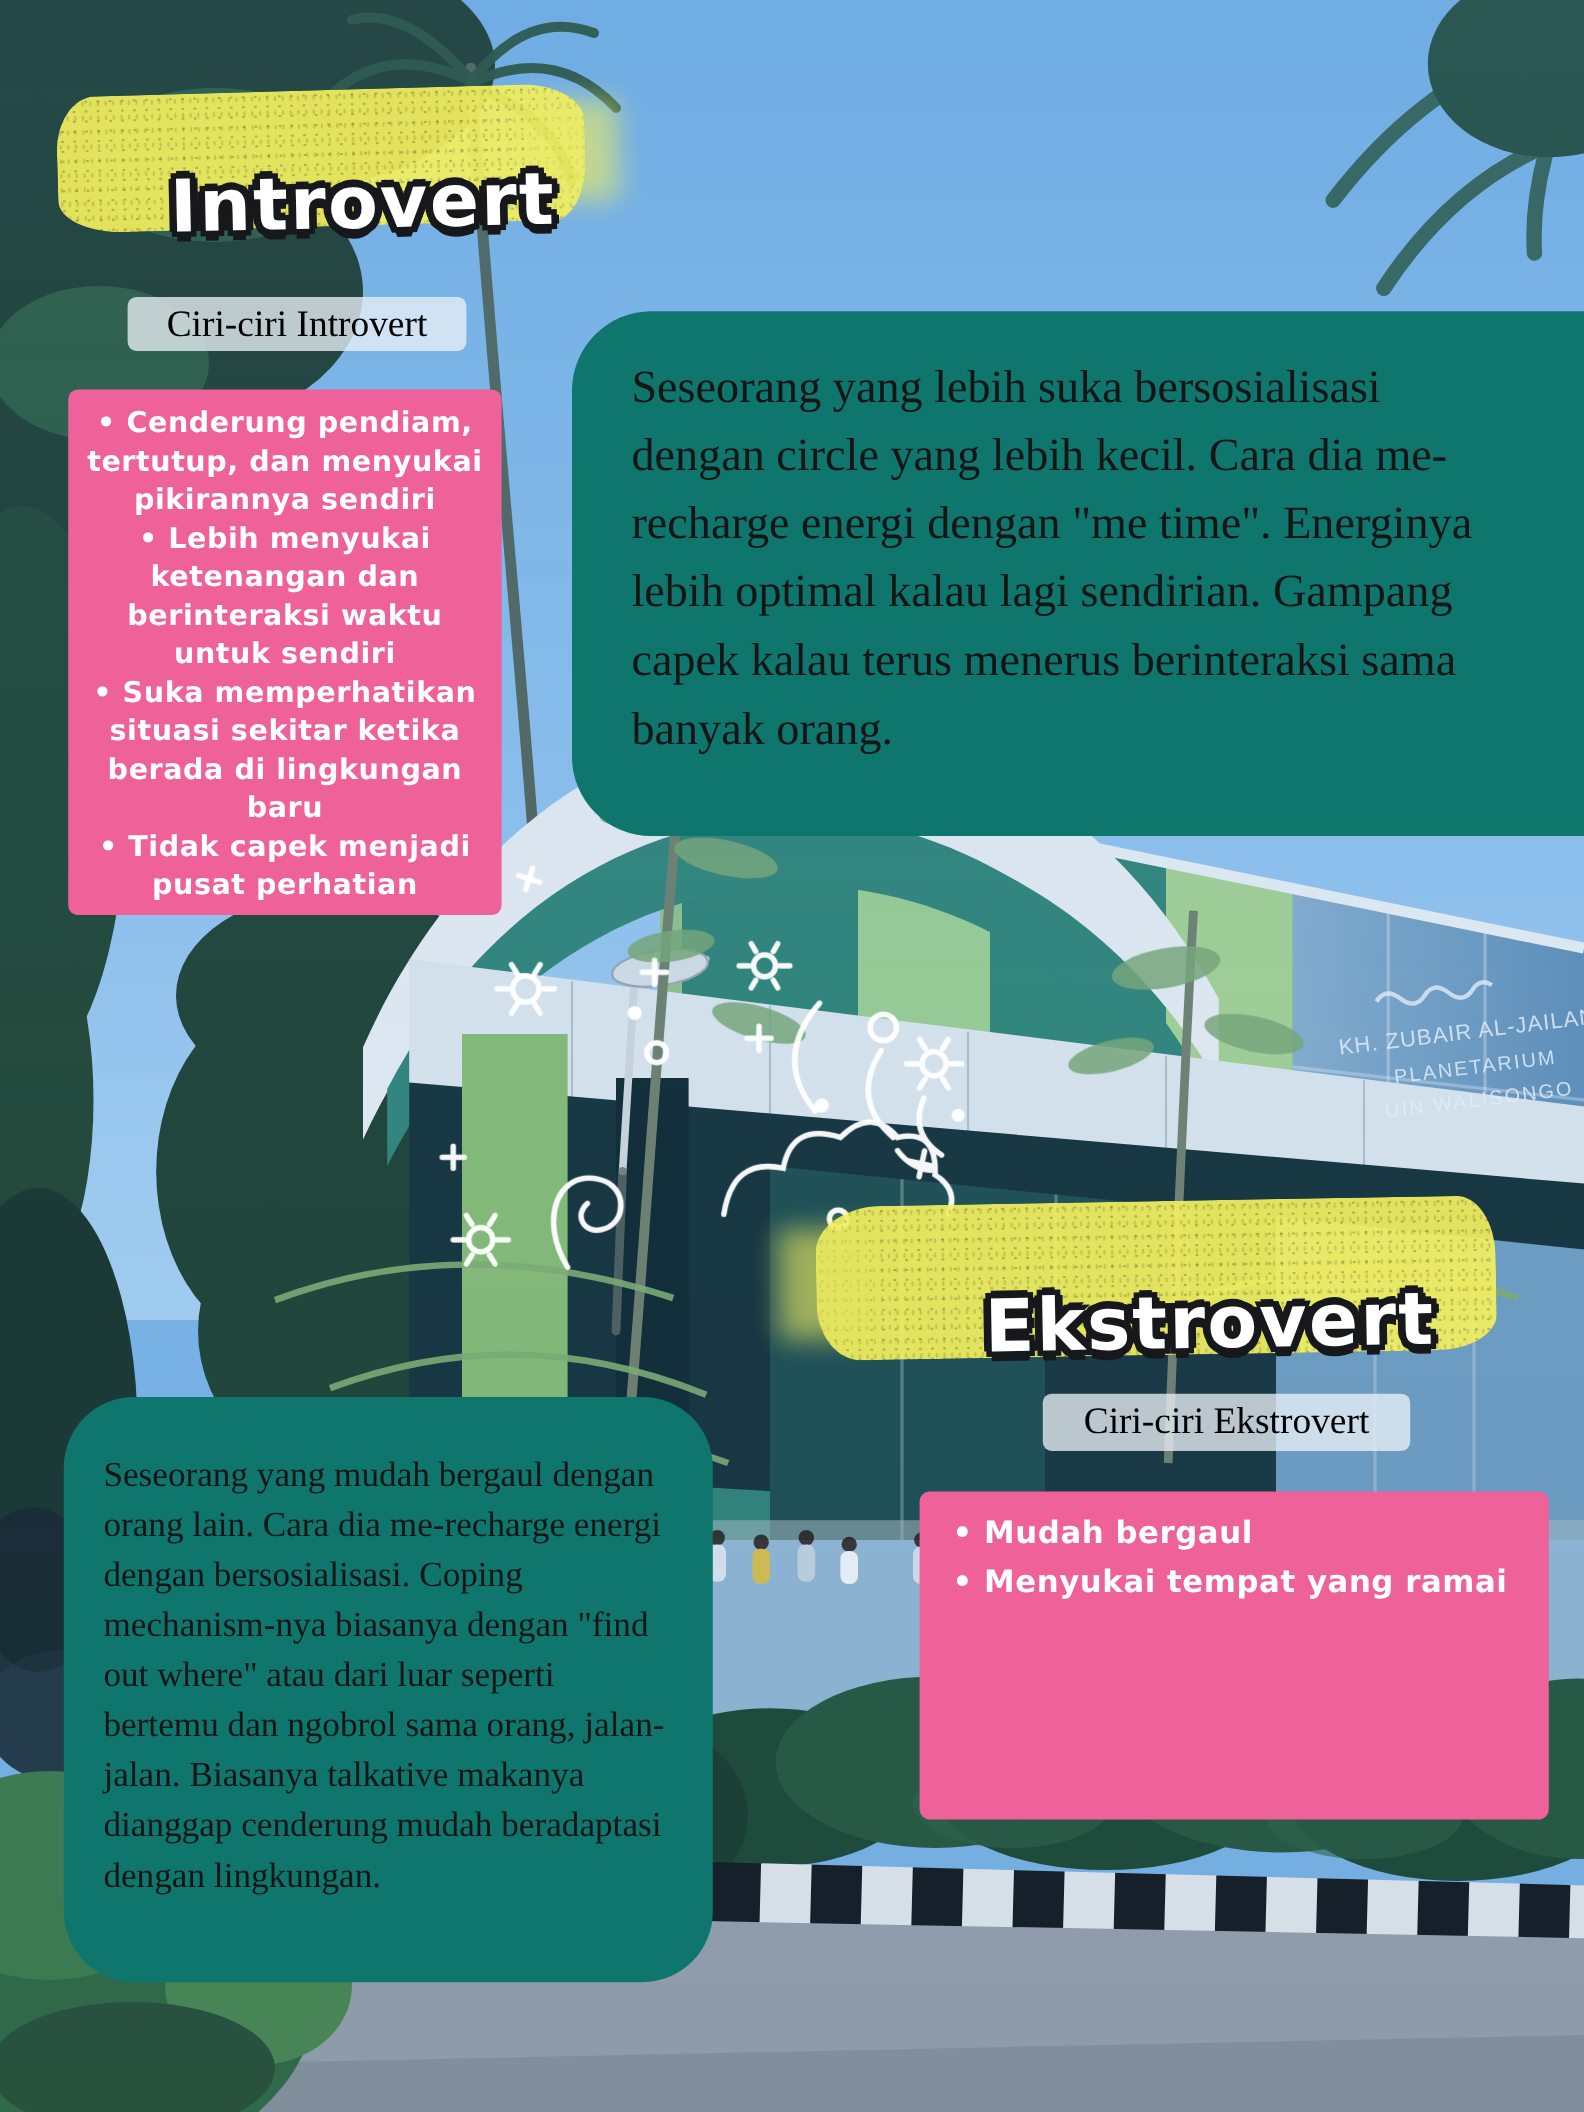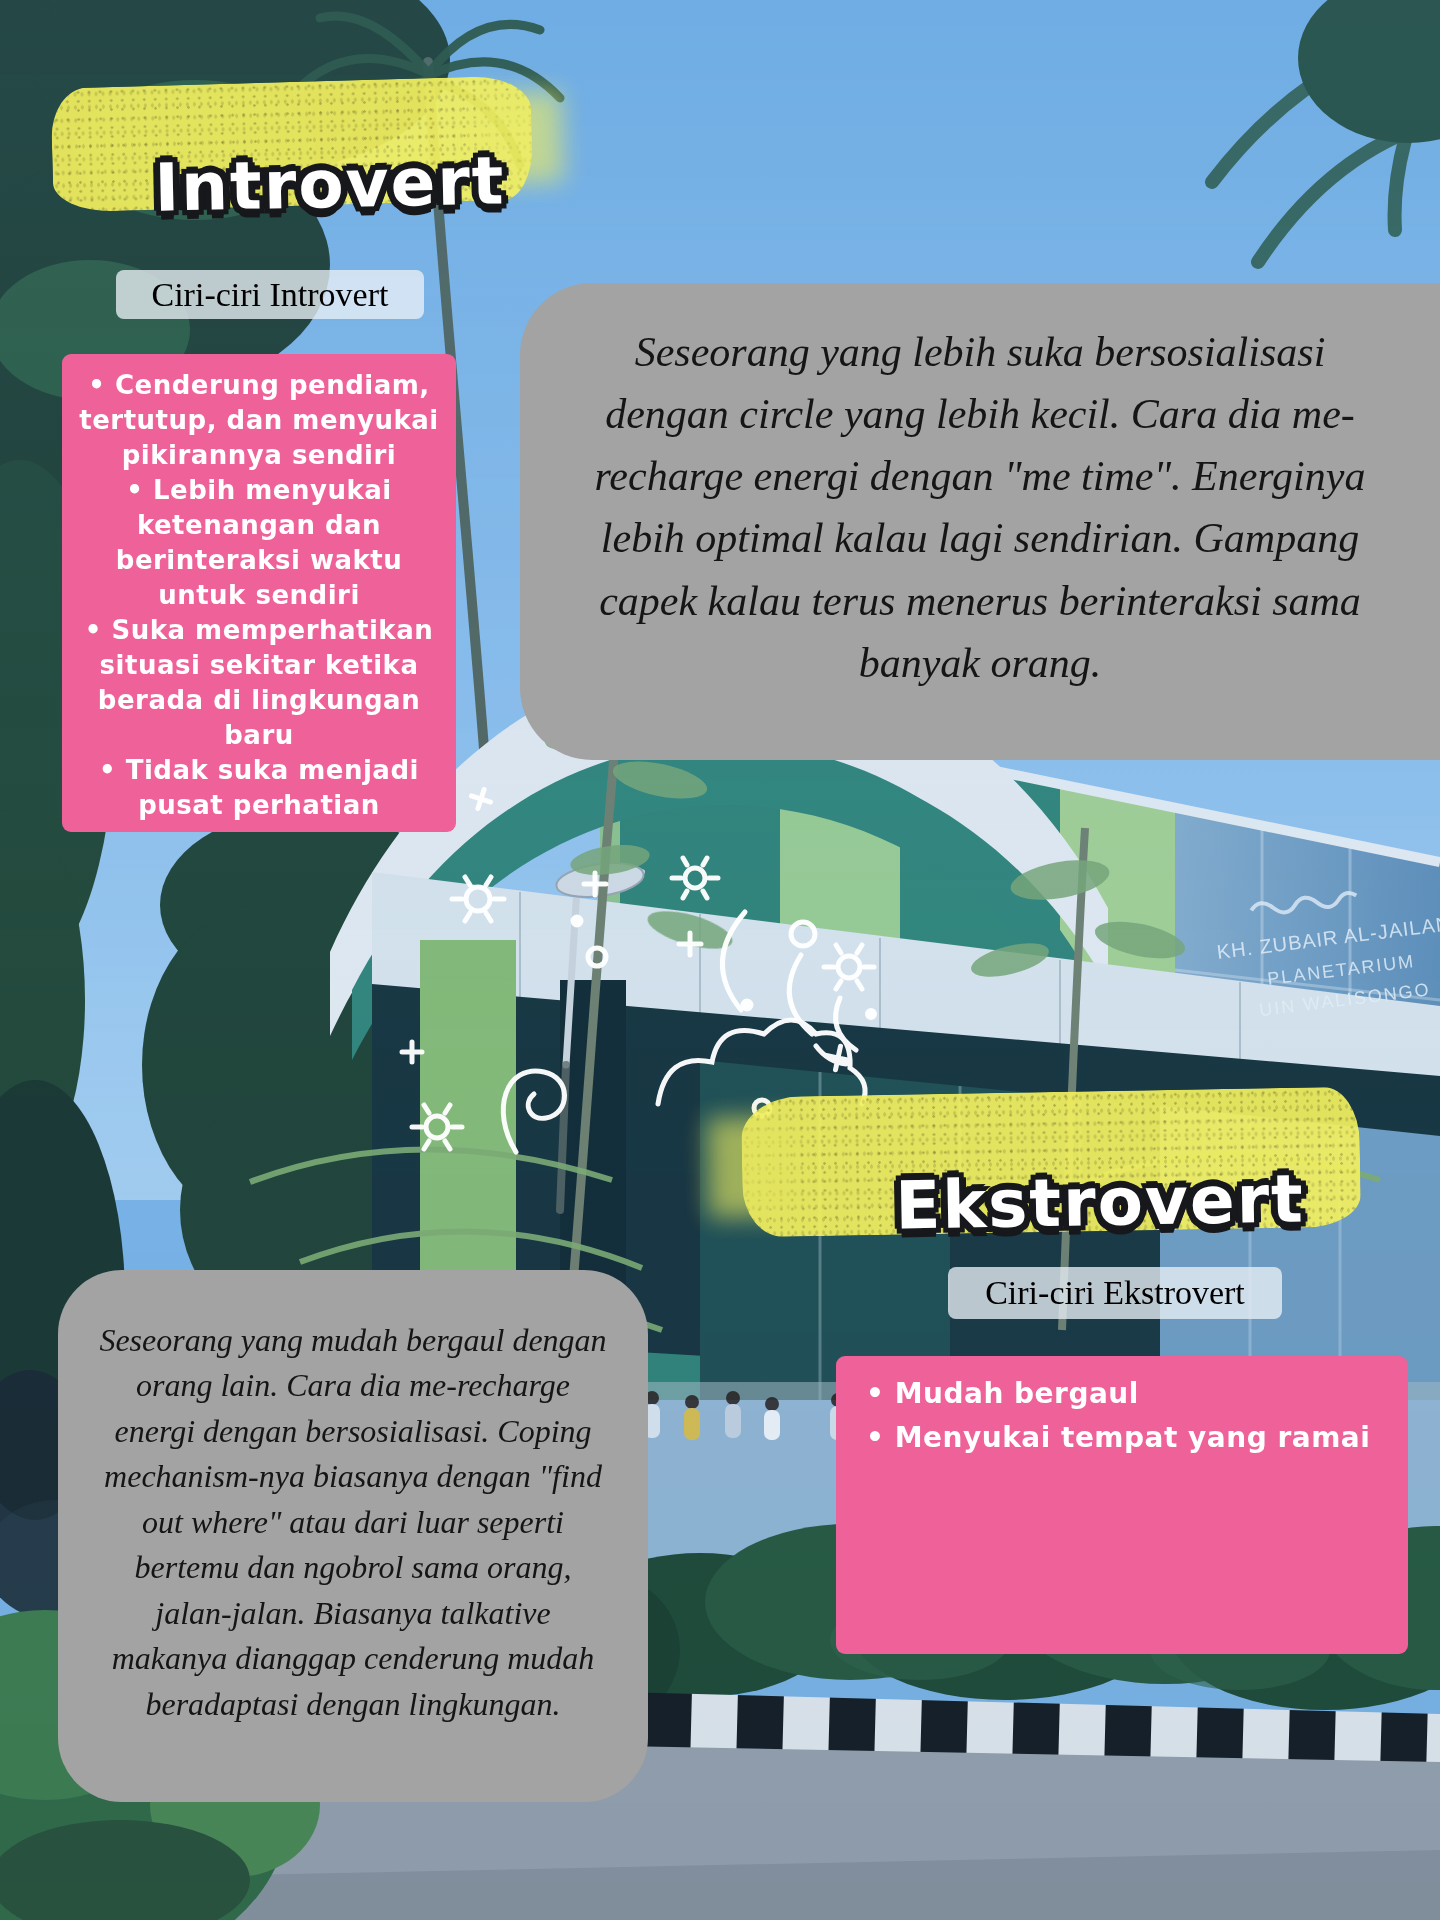--- a/index.html
+++ b/index.html
@@ -35,22 +35,22 @@
   #label-ekstro{left:948px;top:1267px;width:334px;height:52px;font-size:34px;}
   
   .pink{position:absolute;background:#ee6199;border-radius:9px;color:#fff;list-style:none;
     margin:0;font-weight:700;letter-spacing:.5px;}
   .pink li::before{content:"\2022  ";}
   #pink-intro{left:62px;top:354px;width:394px;height:478px;padding:14px 12px;
     font-size:26px;line-height:35px;text-align:center;}
   #pink-ekstro{left:836px;top:1356px;width:572px;height:298px;padding:16px 30px;
     font-size:28px;line-height:44px;}
   
-  .white-card{position:absolute;background:#a3a3a3;color:#151515;text-align:center;
-    font-family:"Liberation Serif",serif;font-style:italic;overflow:hidden;}
+  .white-card{position:absolute;background:#0f766e;color:#151515;text-align:left;
+    font-family:"Liberation Serif",serif;overflow:hidden;}
   #white-intro{left:520px;top:283px;width:920px;height:477px;border-radius:72px 0 0 72px;
     padding:38px 54px;font-size:42px;line-height:1.48;}
   #white-ekstro{left:58px;top:1270px;width:590px;height:532px;border-radius:64px;
     padding:32px 20px;font-size:32px;line-height:1.42;}
   #doodles{position:absolute;inset:0;pointer-events:none;}
 </style>
 </head>
 <body>
 
 <svg id="photo" viewBox="0 0 1440 1920" preserveAspectRatio="none">
@@ -294,21 +294,21 @@
 <h1 id="introvert-title" class="bubble">Introvert</h1>
 
 <div id="label-intro" class="label">
   <span>Ciri-ciri Introvert</span>
 </div>
 
 <ul id="pink-intro" class="pink">
   <li>Cenderung pendiam, tertutup, dan menyukai pikirannya sendiri</li>
   <li>Lebih menyukai ketenangan dan berinteraksi waktu untuk sendiri</li>
   <li>Suka memperhatikan situasi sekitar ketika berada di lingkungan baru</li>
-  <li>Tidak suka menjadi pusat perhatian</li>
+  <li>Tidak capek menjadi pusat perhatian</li>
 </ul>
 
 <div id="white-intro" class="white-card">
   <p style="margin:0">Seseorang yang lebih suka bersosialisasi dengan circle yang lebih kecil. Cara dia me-recharge energi dengan "me time". Energinya lebih optimal kalau lagi sendirian. Gampang capek kalau terus menerus berinteraksi sama banyak orang.</p>
 </div>
 
 <div id="streak-ekstro" class="streak">
     <span class="tail"></span>
   </div>
 <h1 id="ekstrovert-title" class="bubble">Ekstrovert</h1>

